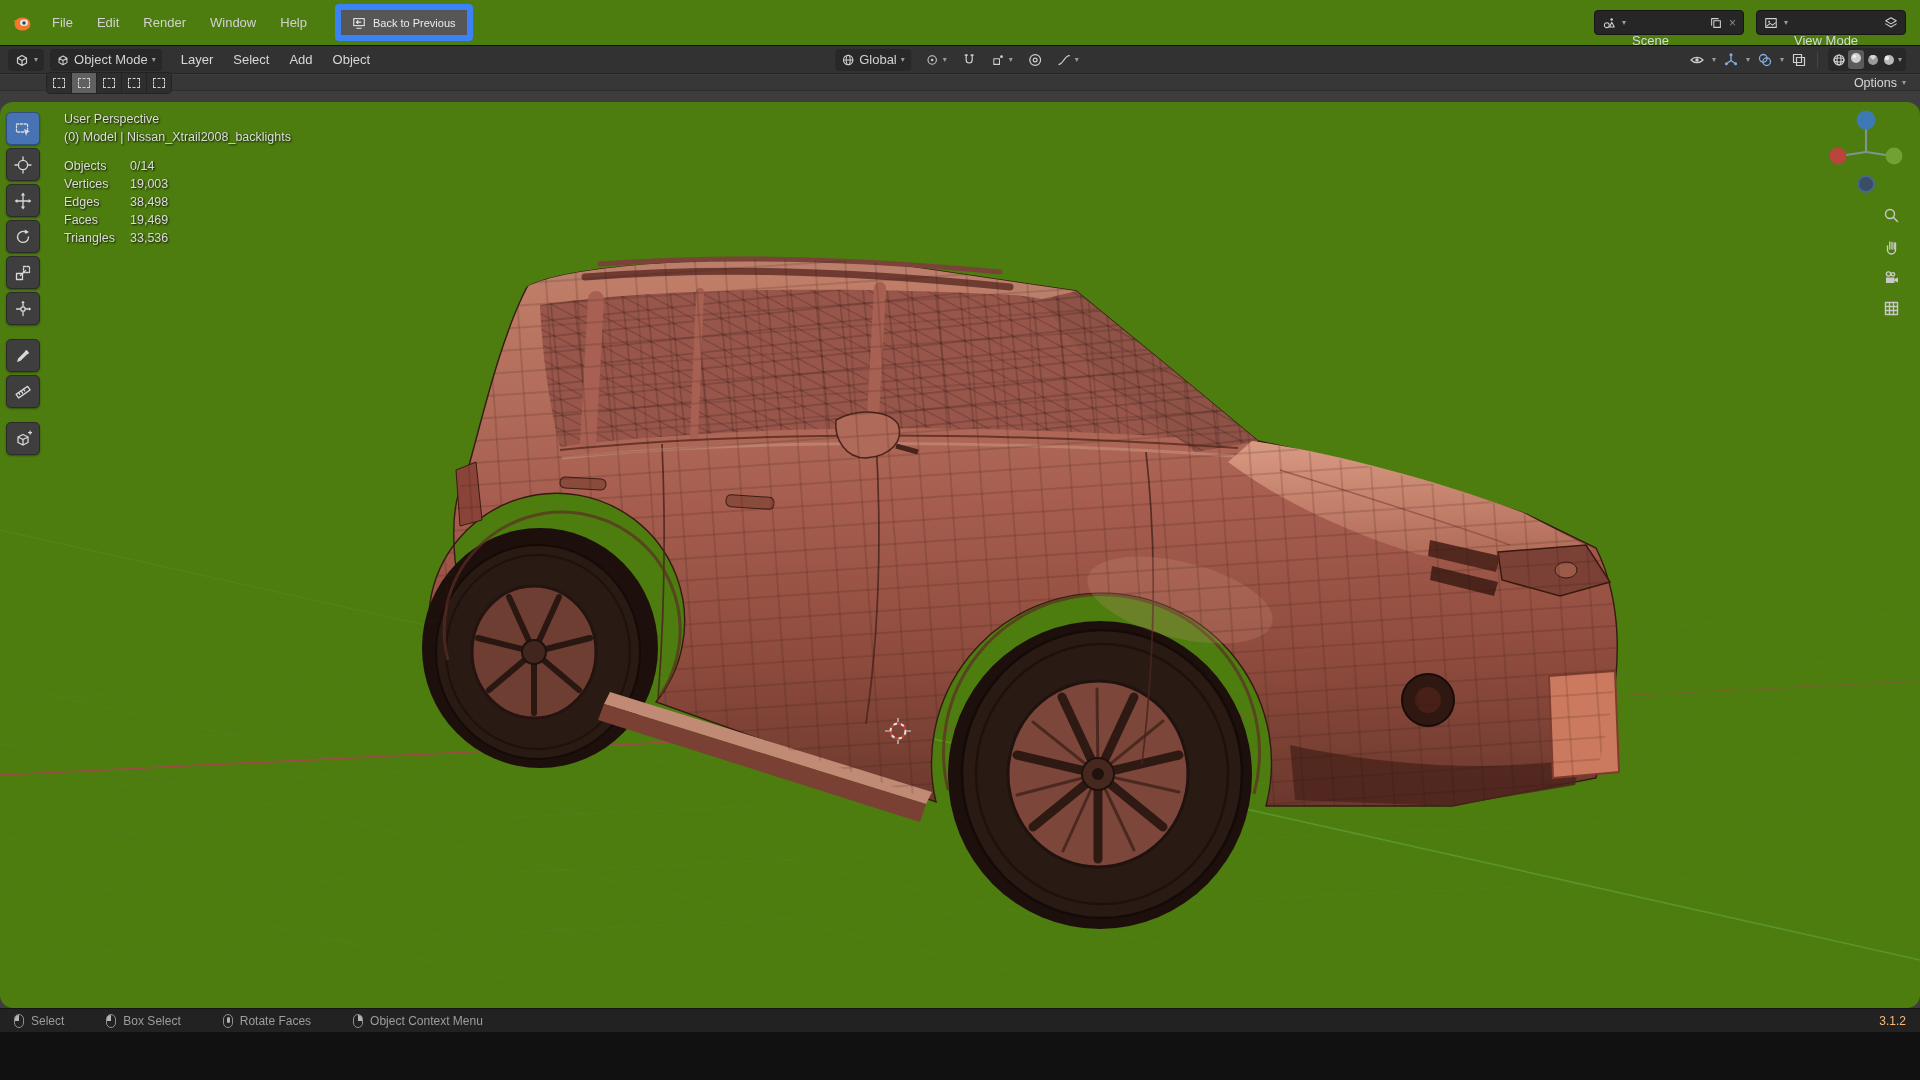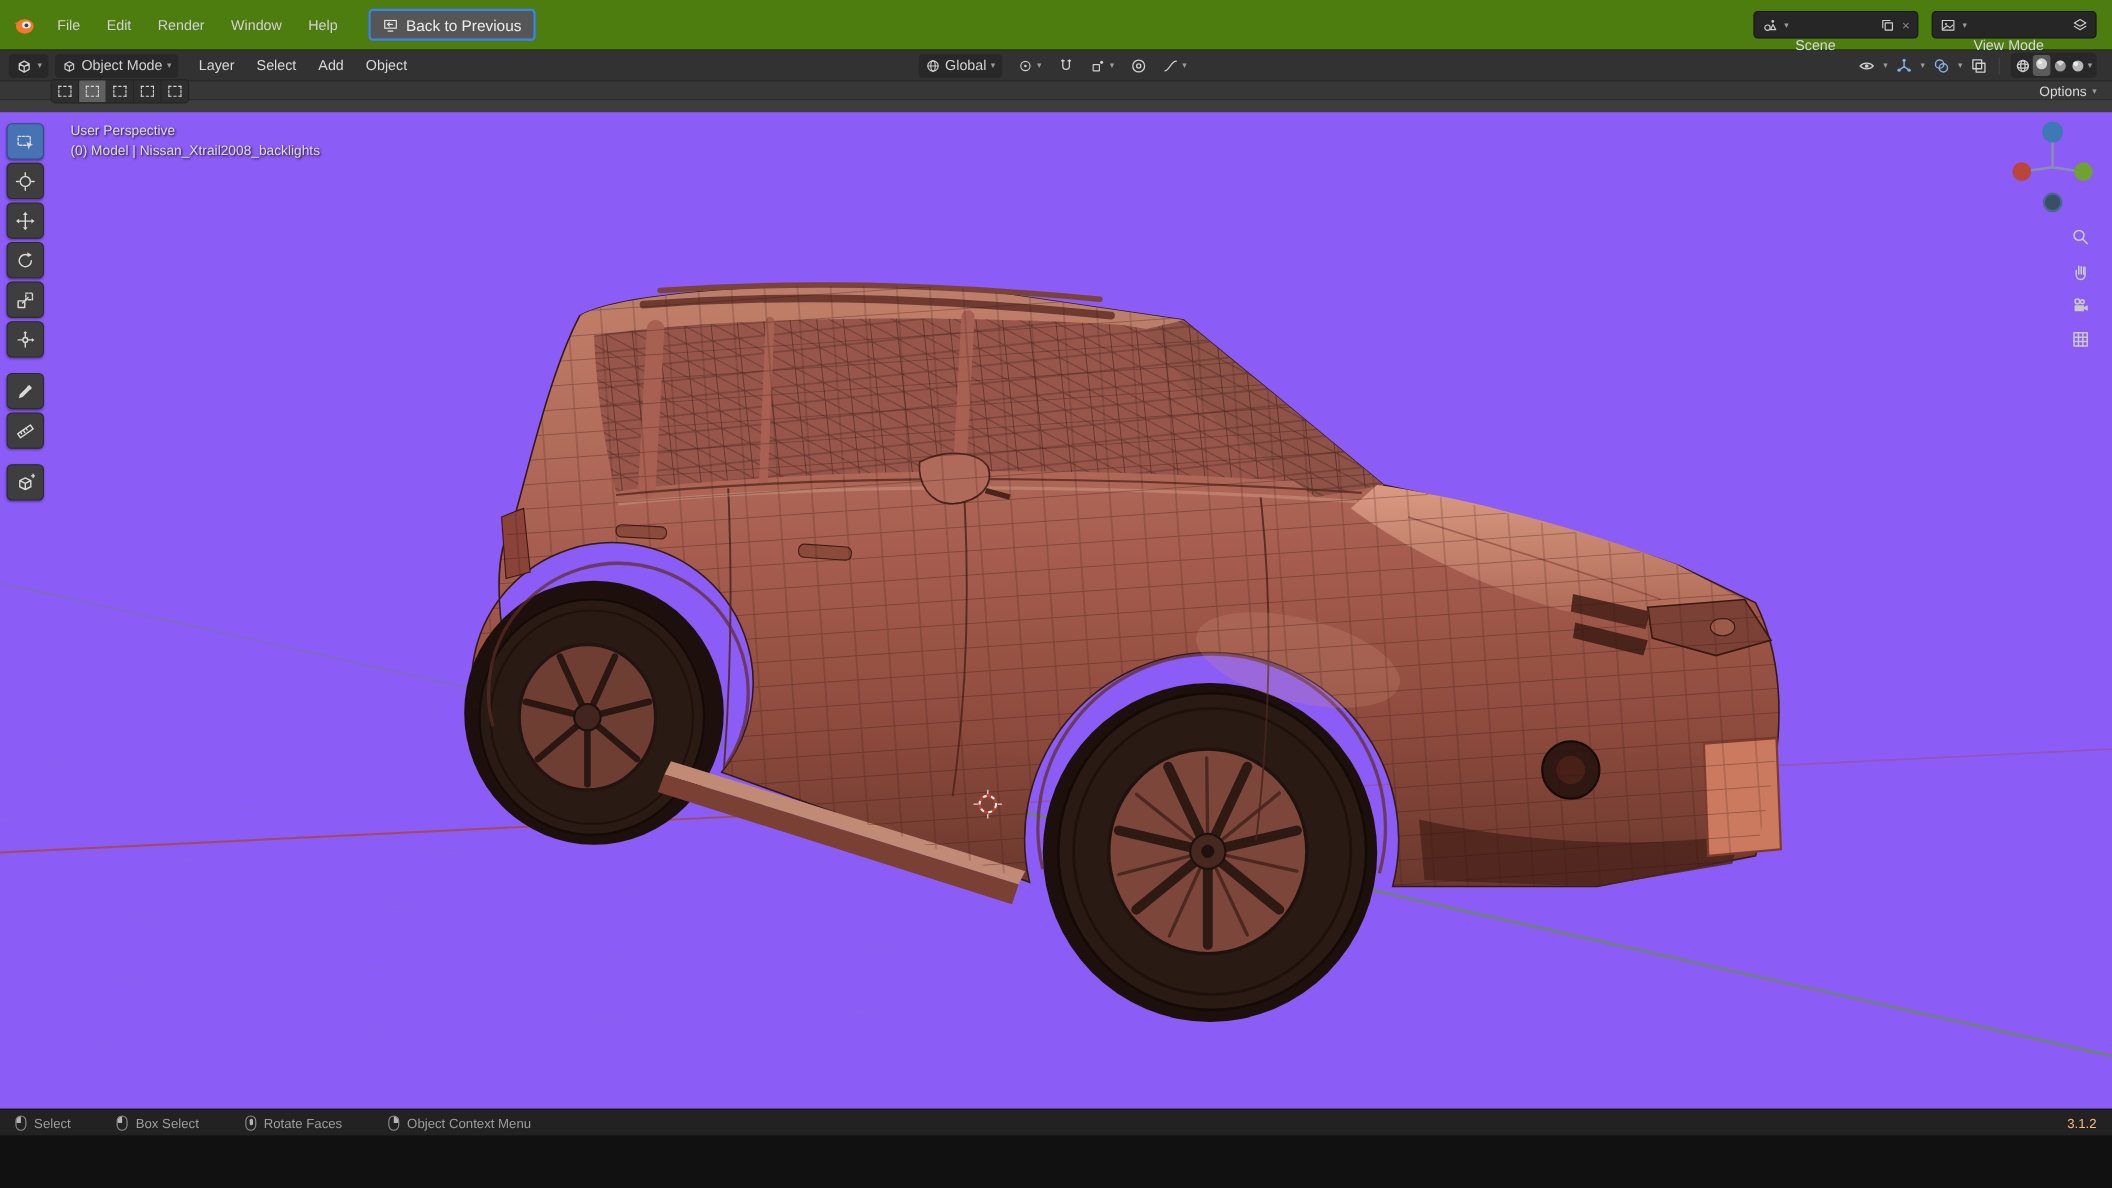--- a/index.html
+++ b/index.html
@@ -5,21 +5,21 @@
   html,body{margin:0;padding:0;background:#000;}
   .app{position:relative;width:1920px;height:1080px;overflow:hidden;background:#3d3d3d;
        font-family:"Liberation Sans","DejaVu Sans",sans-serif;color:#d2d2d2;font-size:13px;
        -webkit-user-select:none;user-select:none;}
   
   .topbar{position:absolute;left:0;top:0;width:1920px;height:46px;background:#4d7c0f;
           border-bottom:1px solid #101010;display:flex;align-items:center;padding:0 10px;box-sizing:border-box;}
   .logo{width:24px;height:24px;margin-right:6px;display:flex;align-items:center;justify-content:center;}
   .menu-item{padding:4px 12px;color:#d2d2d2;border-radius:4px;cursor:default;}
   .back-btn{margin-left:16px;height:25px;display:flex;align-items:center;gap:7px;background:#565656;
-            border:2px solid #3b82f6;border-radius:4px;padding:0 11px;color:#ececec;font-size:14px;}
+            border:6px solid #3b82f6;border-radius:4px;padding:0 11px;color:#ececec;font-size:11px;}
   .tb-right{margin-left:auto;display:flex;align-items:center;gap:12px;padding-right:4px;}
   .id-field{display:flex;align-items:center;gap:6px;background:#262626;border:1px solid #161616;
             border-radius:4px;height:25px;padding:0 7px;min-width:150px;box-sizing:border-box;}
   .id-field .lbl{flex:1;color:#d8d8d8;margin-top:35px;}
   .chv{font-size:8px;color:#9a9a9a;line-height:1;}
   .dim{color:#8d8d8d;font-size:12px;}
   
   .vheader{position:absolute;left:0;top:46px;width:1920px;height:28px;background:#323232;
            border-bottom:1px solid #262626;display:flex;align-items:center;padding:0 8px;box-sizing:border-box;gap:2px;}
   .hdr-btn{display:flex;align-items:center;gap:4px;background:#282828;border-radius:4px;height:22px;padding:0 6px;}
@@ -34,21 +34,21 @@
   
   .tsettings{position:absolute;left:0;top:75px;width:1920px;height:16px;background:#373737;
              border-bottom:1px solid #2d2d2d;display:flex;align-items:center;box-sizing:border-box;}
   .selmode{display:flex;margin-left:46px;border:1px solid #232323;border-radius:4px;overflow:hidden;}
   .selmode .sm{width:24px;height:20px;background:#2e2e2e;display:flex;align-items:center;justify-content:center;border-right:1px solid #232323;}
   .selmode .sm:last-child{border-right:none;}
   .selmode .sm.active{background:#606060;}
   .dash-sq{width:10px;height:8px;border:1px dashed #cfcfcf;}
   .opts{margin-left:auto;margin-right:14px;display:flex;align-items:center;gap:5px;color:#d8d8d8;font-size:12.5px;}
   
-  .viewport{position:absolute;left:0;top:102px;width:1920px;height:906px;overflow:hidden;background:#8b5cf6;}
+  .viewport{position:absolute;left:0;top:102px;width:1920px;height:906px;overflow:hidden;background:#4d7c0f;border-radius:13px;}
   .scene{position:absolute;left:0;top:-102px;width:1920px;height:1080px;display:block;}
   .vp-info{position:absolute;left:64px;top:8px;color:#dcdcdc;font-size:12.5px;line-height:18px;
            text-shadow:1px 1px 2px rgba(0,0,0,.85);}
   .vp-stats{margin-top:11px;display:grid;grid-template-columns:56px auto;column-gap:10px;row-gap:0;line-height:18px;}
   
   .tshelf{position:absolute;left:6px;top:10px;display:flex;flex-direction:column;gap:3px;}
   .tool{width:32px;height:31px;background:#3e3e3e;border:1px solid #2b2b2b;border-radius:5px;
         display:flex;align-items:center;justify-content:center;box-shadow:0 1px 2px rgba(0,0,0,.35);}
   .tool.active{background:#4772b3;border-color:#2f4f80;}
   .tgap{height:8px;}
@@ -415,20 +415,32 @@
       <g transform="translate(898,731)">
         <circle r="7.5" fill="none" stroke="#e8e8e8" stroke-width="2" stroke-dasharray="3.8 3.8"></circle>
         <circle r="7.5" fill="none" stroke="#cf3d36" stroke-width="2" stroke-dasharray="3.8 3.8" stroke-dashoffset="3.8"></circle>
         <path d="M0 -13 V-9 M0 13 V9 M-13 0 H-9 M13 0 H9" stroke="#d8d8d8" stroke-width="1.2"></path>
       </g>
     </svg>
 
     <div class="vp-info">
       <div>User Perspective</div>
       <div>(0) Model | Nissan_Xtrail2008_backlights</div>
+      <div class="vp-stats">
+        <span>Objects</span>
+          <span>0/14</span>
+        <span>Vertices</span>
+          <span>19,003</span>
+        <span>Edges</span>
+          <span>38,498</span>
+        <span>Faces</span>
+          <span>19,469</span>
+        <span>Triangles</span>
+          <span>33,536</span>
+      </div>
     </div>
 
     <div class="tshelf">
       <div class="tool active">
         <svg class="ticon" viewBox="0 0 18 18">
           <rect class="s" x="2.5" y="4" width="11" height="8" stroke-dasharray="2.2 1.6"></rect>
           <path class="f" d="M10 9 L16 11.5 13.3 12.6 12.1 16 Z"></path>
         </svg>
       </div>
       <div class="tool">

